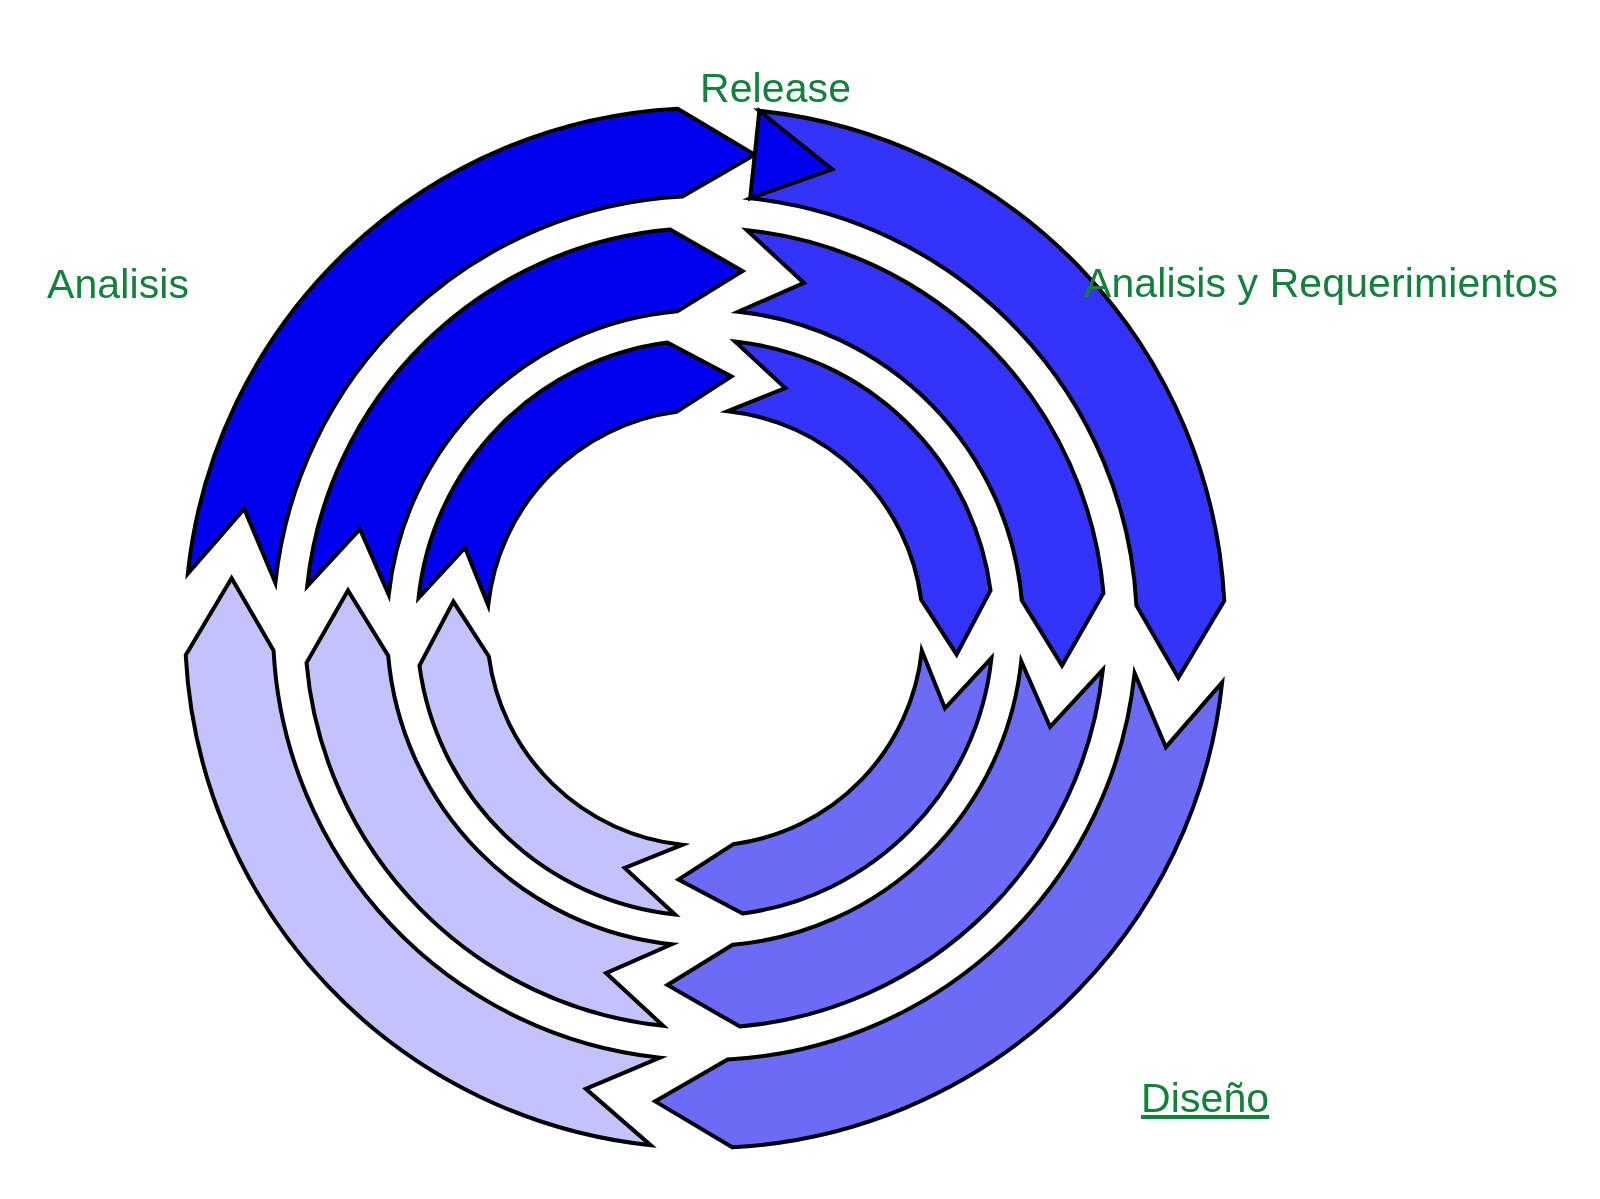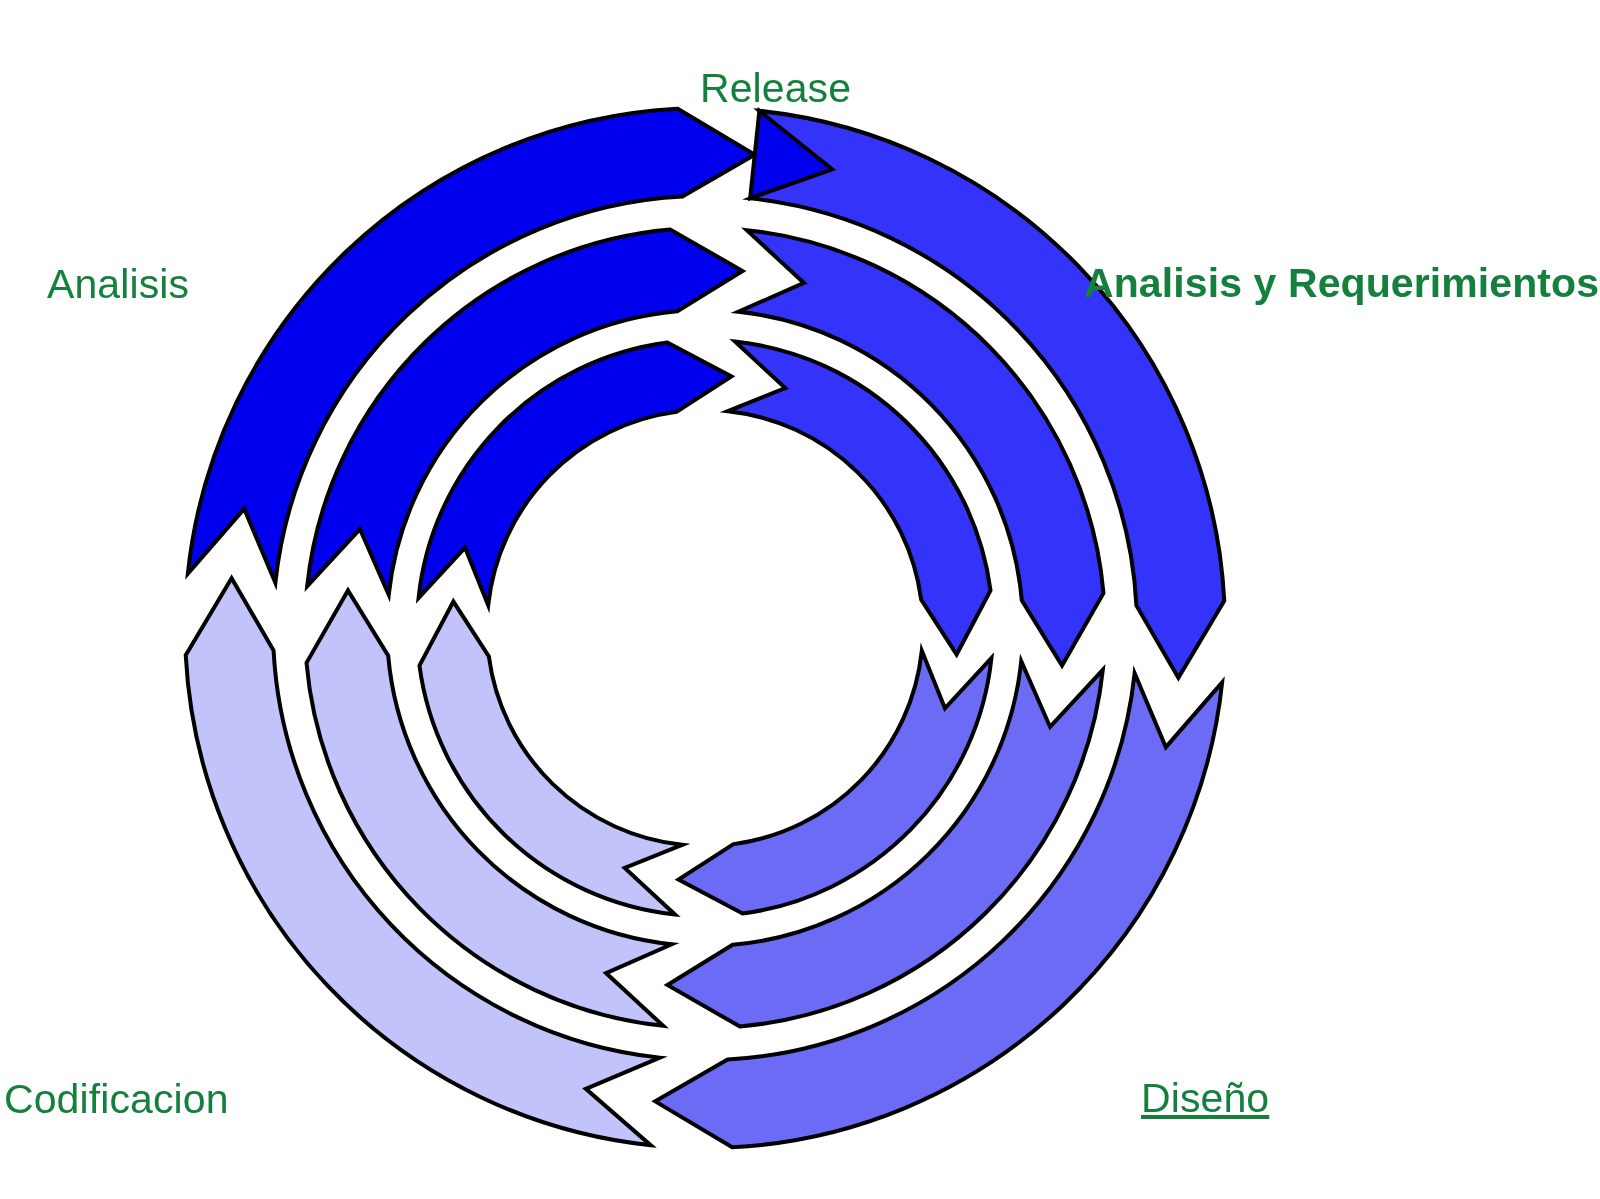--- a/index.html
+++ b/index.html
@@ -38,21 +38,21 @@
     font-family: "Liberation Sans", "DejaVu Sans", sans-serif;
     font-size: 41px;
     font-weight: 400;
     color: #15803d;
     white-space: nowrap;
     letter-spacing: 0.1px;
     line-height: 1;
     margin-top: 40px;
   }
   #label-release   { left: 700px;  top: 28px;  }
-  #label-analisis  { left: 1084px; top: 223px; font-weight: bold; }
+  #label-analisis  { left: 1084px; top: 223px; }
   #label-testing   { left: 47px;   top: 224px; }
   #label-codificacion { left: 4px;  top: 1039px; }
   #label-diseno    { left: 1141px; top: 1038px; text-decoration: underline; }
 </style>
 </head>
 <body>
 
 <div id="diagram-root">
 
   <svg id="spiral-svg" viewBox="0 0 1600 1199" xmlns="http://www.w3.org/2000/svg">
@@ -72,17 +72,16 @@
         <path d="M 759.3548008991795 110.84861440849784 L 832.2054670132502 169.31190427269541 L 750.156296131626 198.36654120090589 Z" fill="#0000ee" class="arc-arrow"></path>
       </g>
   </svg>
 
   <div class="phase-label" id="label-release">Release</div>
 
   <div class="phase-label" id="label-analisis">Analisis y Requerimientos</div>
 
   <div class="phase-label" id="label-testing">Analisis</div>
 
-  <div class="phase-label" id="label-codificacion">Codificacion</div>
 
   <div class="phase-label" id="label-diseno">Diseño</div>
 
 </div>
 
 </body></html>

